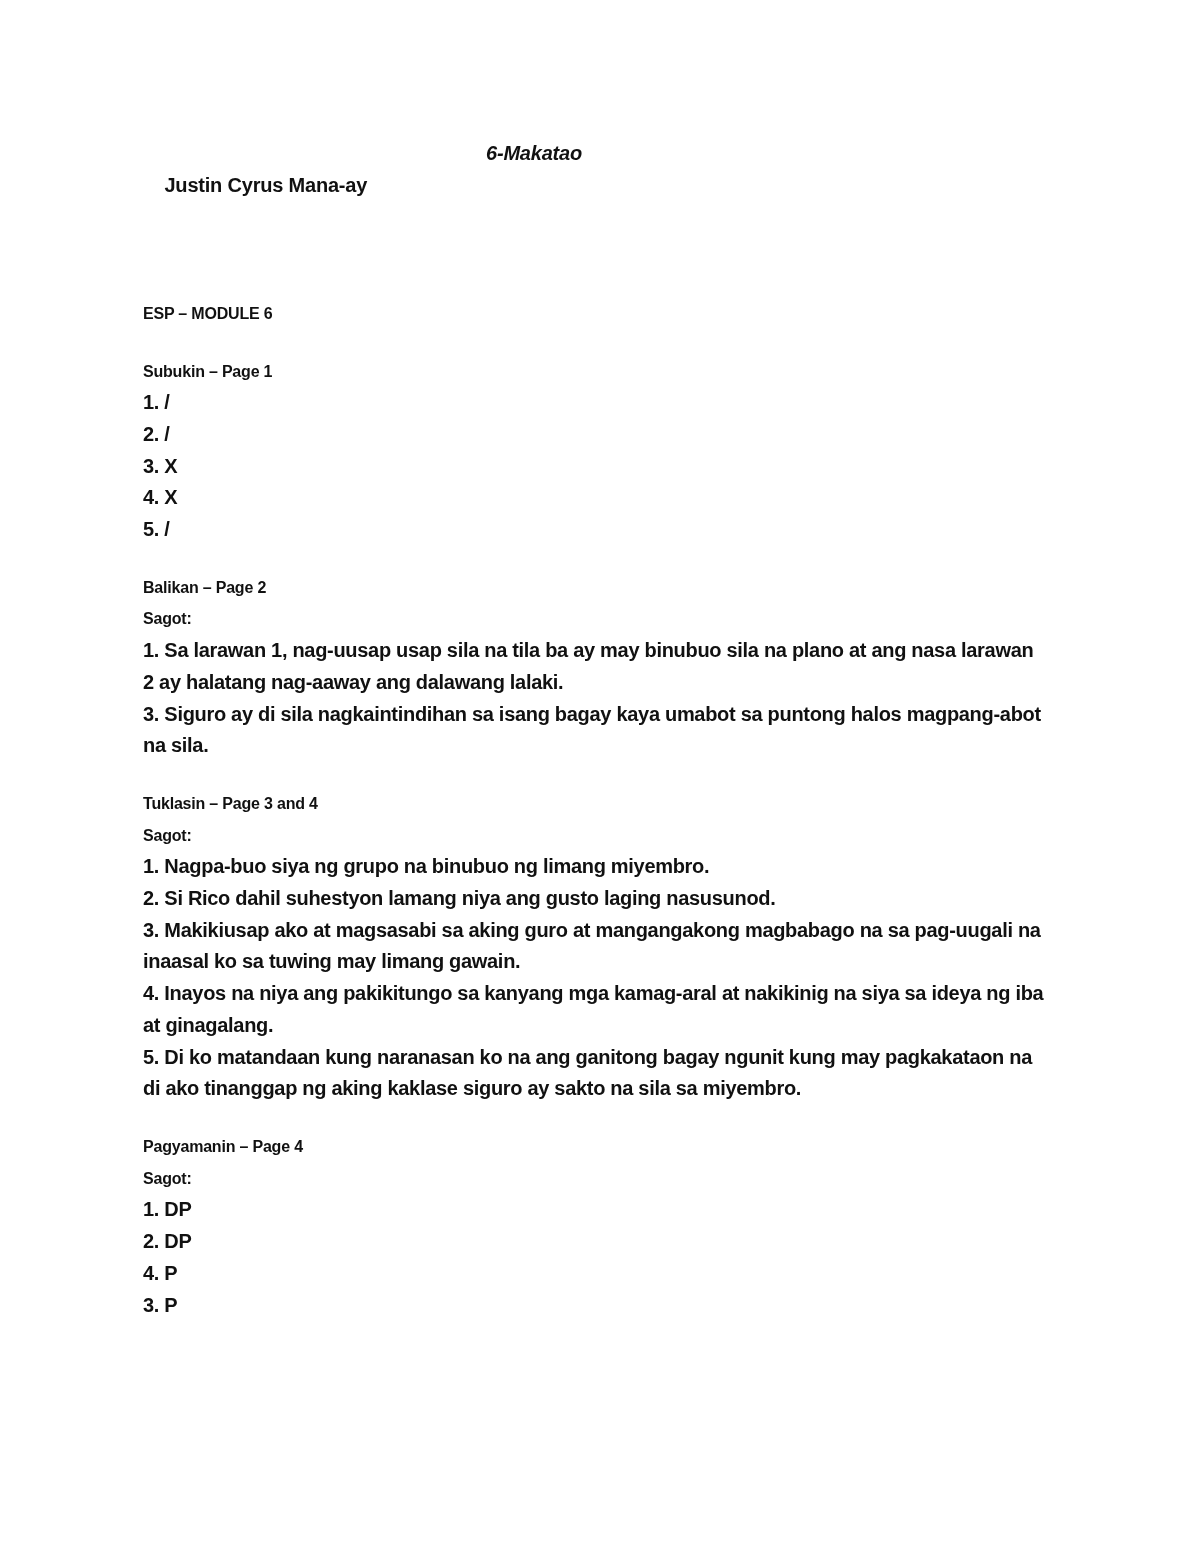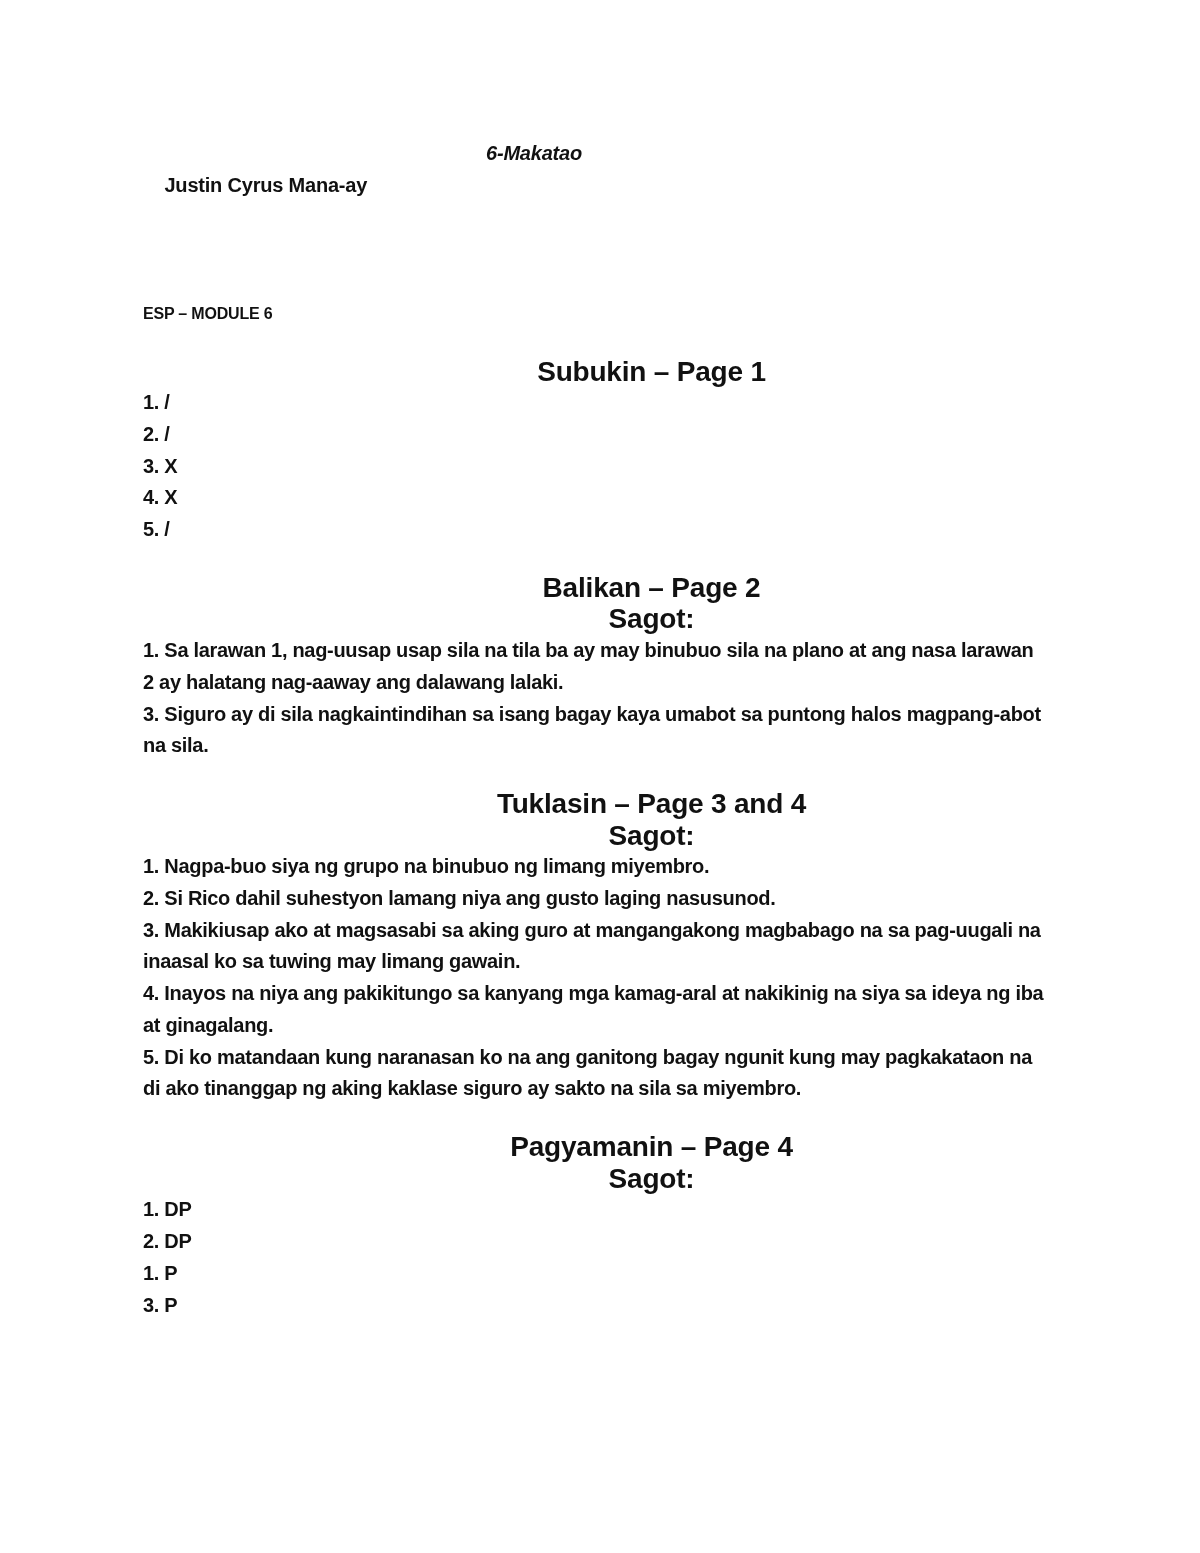--- a/index.html
+++ b/index.html
@@ -39,25 +39,24 @@
     margin-top: 33px;
     font-size: 16px;
     line-height: 31.7px;
     letter-spacing: -0.2px;
     white-space: pre;
   }
   section {
     margin-top: 26px;
   }
   .heading {
-    font-size: 28px;
+    font-size: 16px;
     line-height: 31.7px;
     letter-spacing: -0.2px;
     white-space: pre;
-    text-align: center;
   }
   .line {
     font-size: 20px;
     line-height: 31.7px;
     letter-spacing: -0.3px;
     white-space: pre;
   }
 </style>
 </head>
 <body>
@@ -100,17 +99,17 @@
     <div class="line">at ginagalang.</div>
     <div class="line">5. Di ko matandaan kung naranasan ko na ang ganitong bagay ngunit kung may pagkakataon na</div>
     <div class="line">di ako tinanggap ng aking kaklase siguro ay sakto na sila sa miyembro.</div>
   </section>
 
   <section>
     <div class="heading">Pagyamanin – Page 4</div>
     <div class="heading">Sagot:</div>
     <div class="line">1. DP</div>
     <div class="line">2. DP</div>
-    <div class="line">1. P</div>
+    <div class="line">4. P</div>
     <div class="line">3. P</div>
   </section>
 
 </div>
 
 </body></html>

